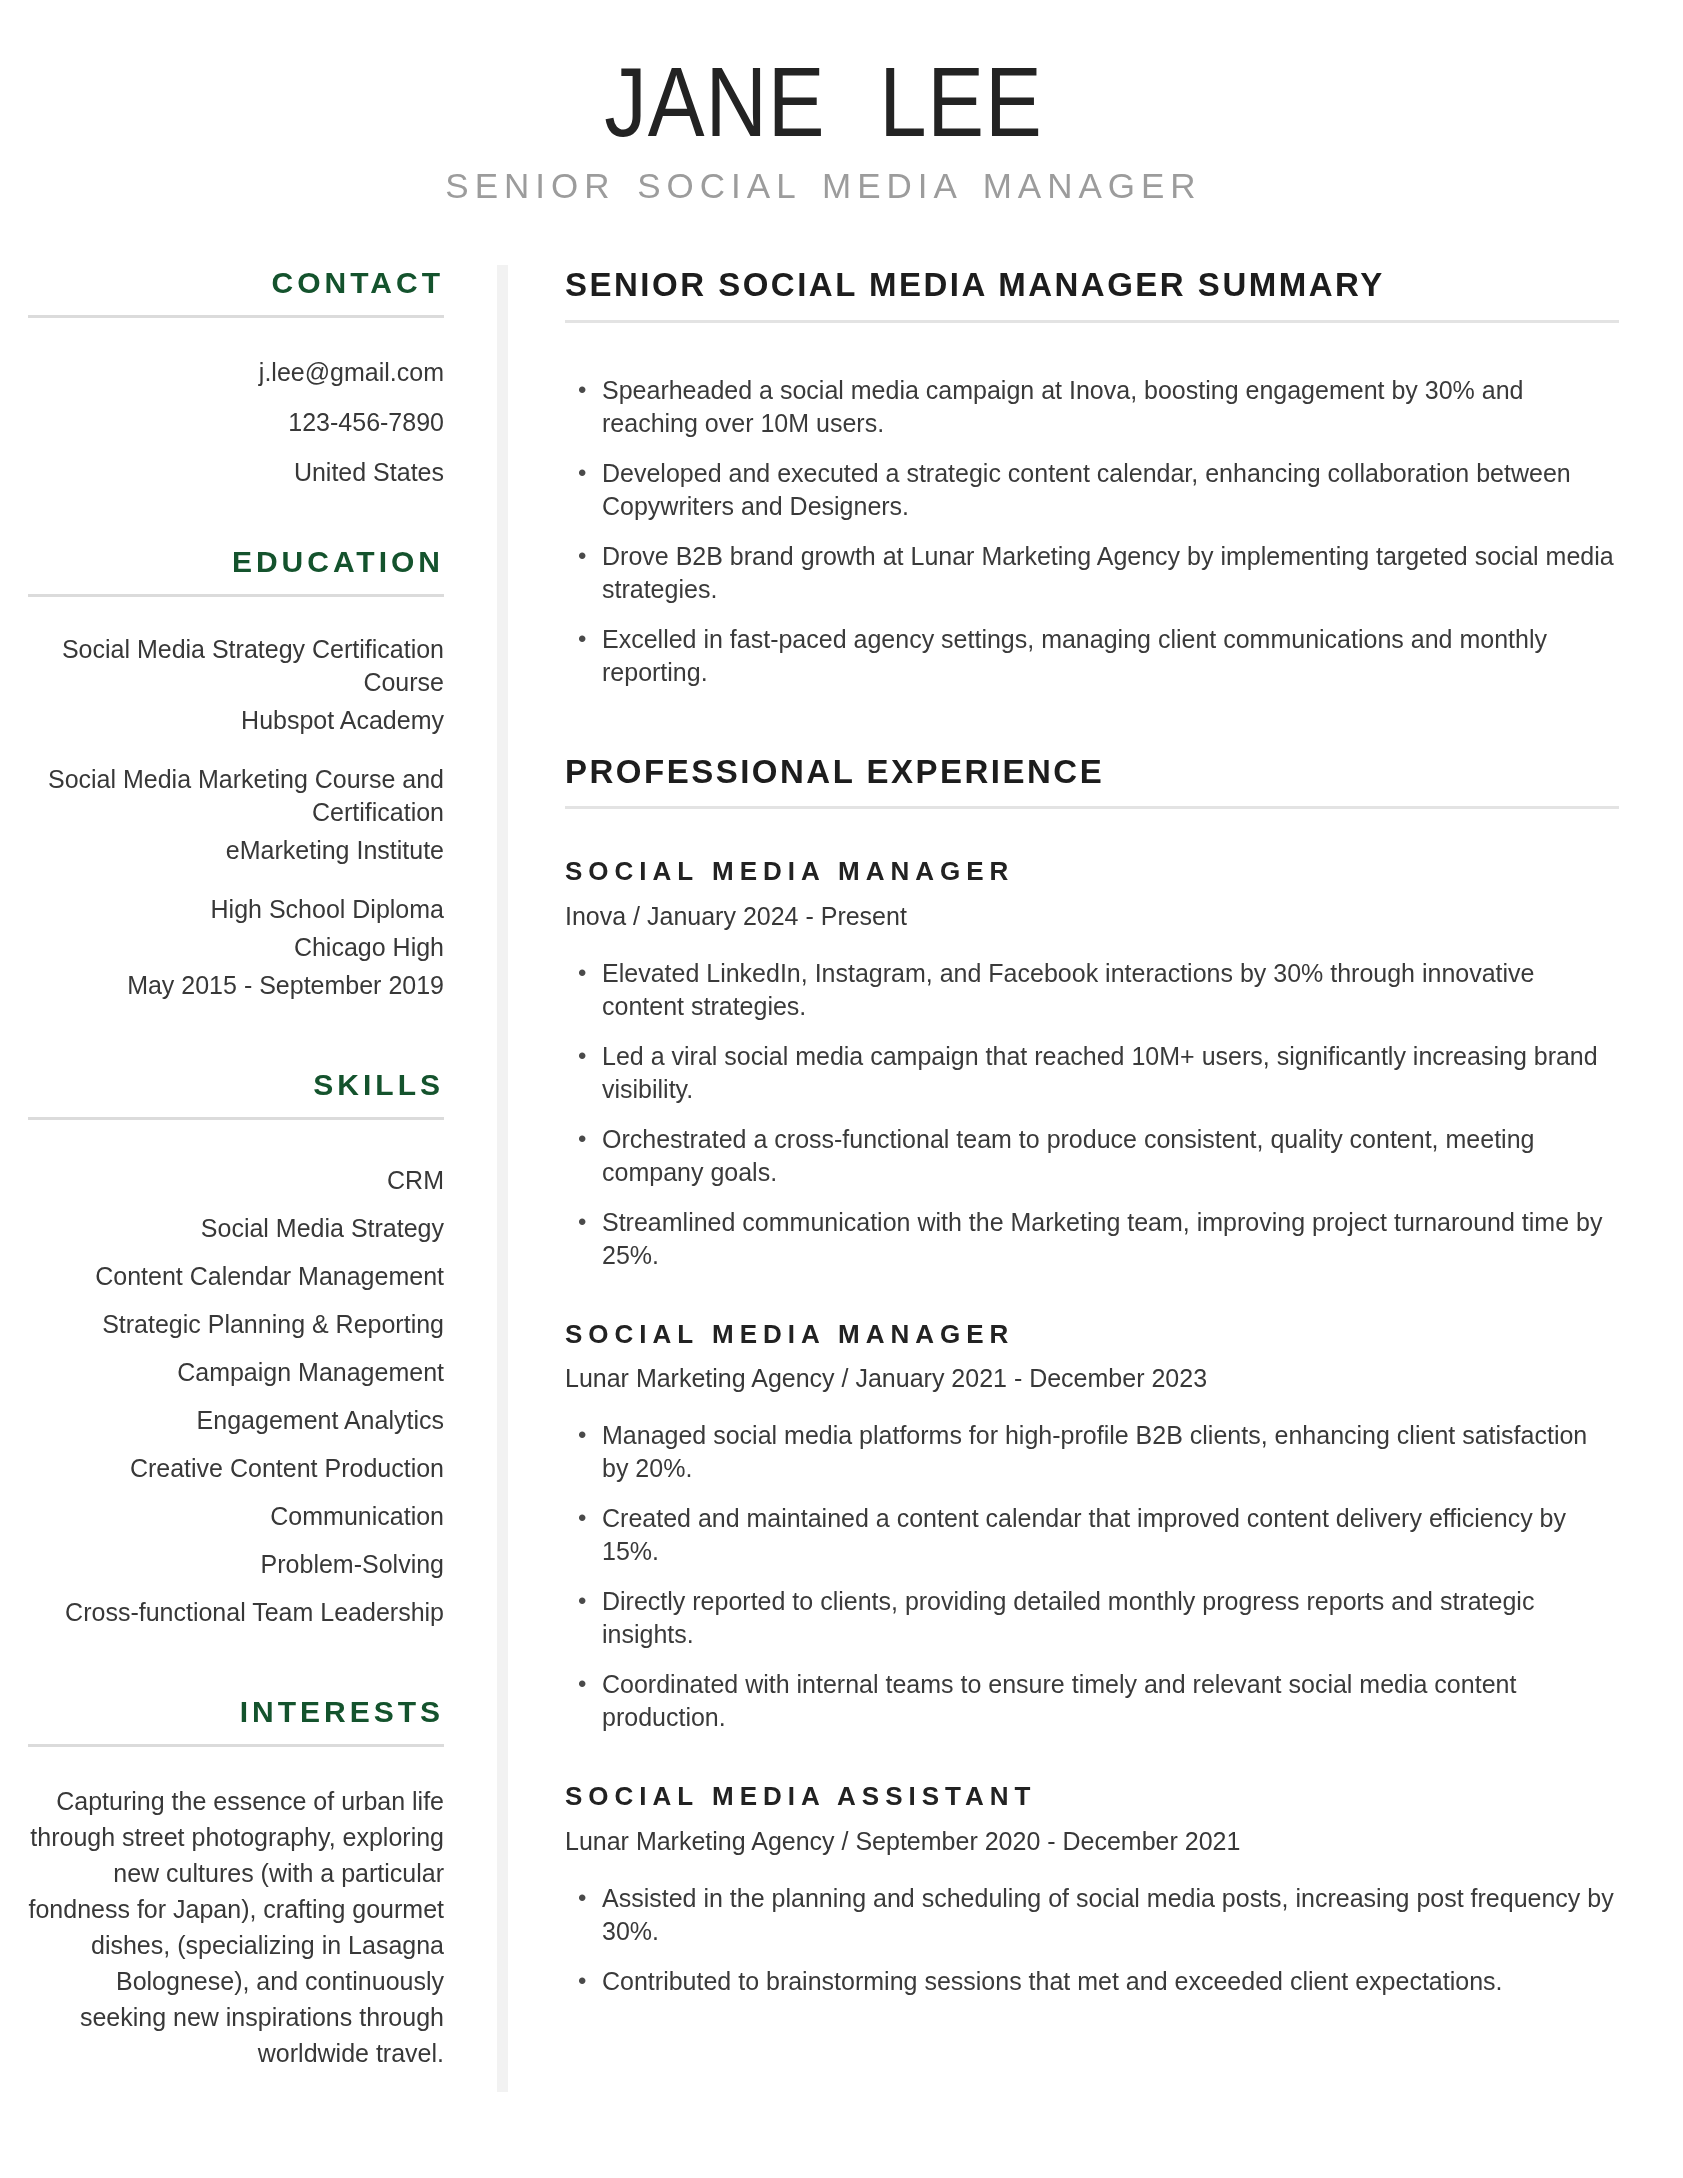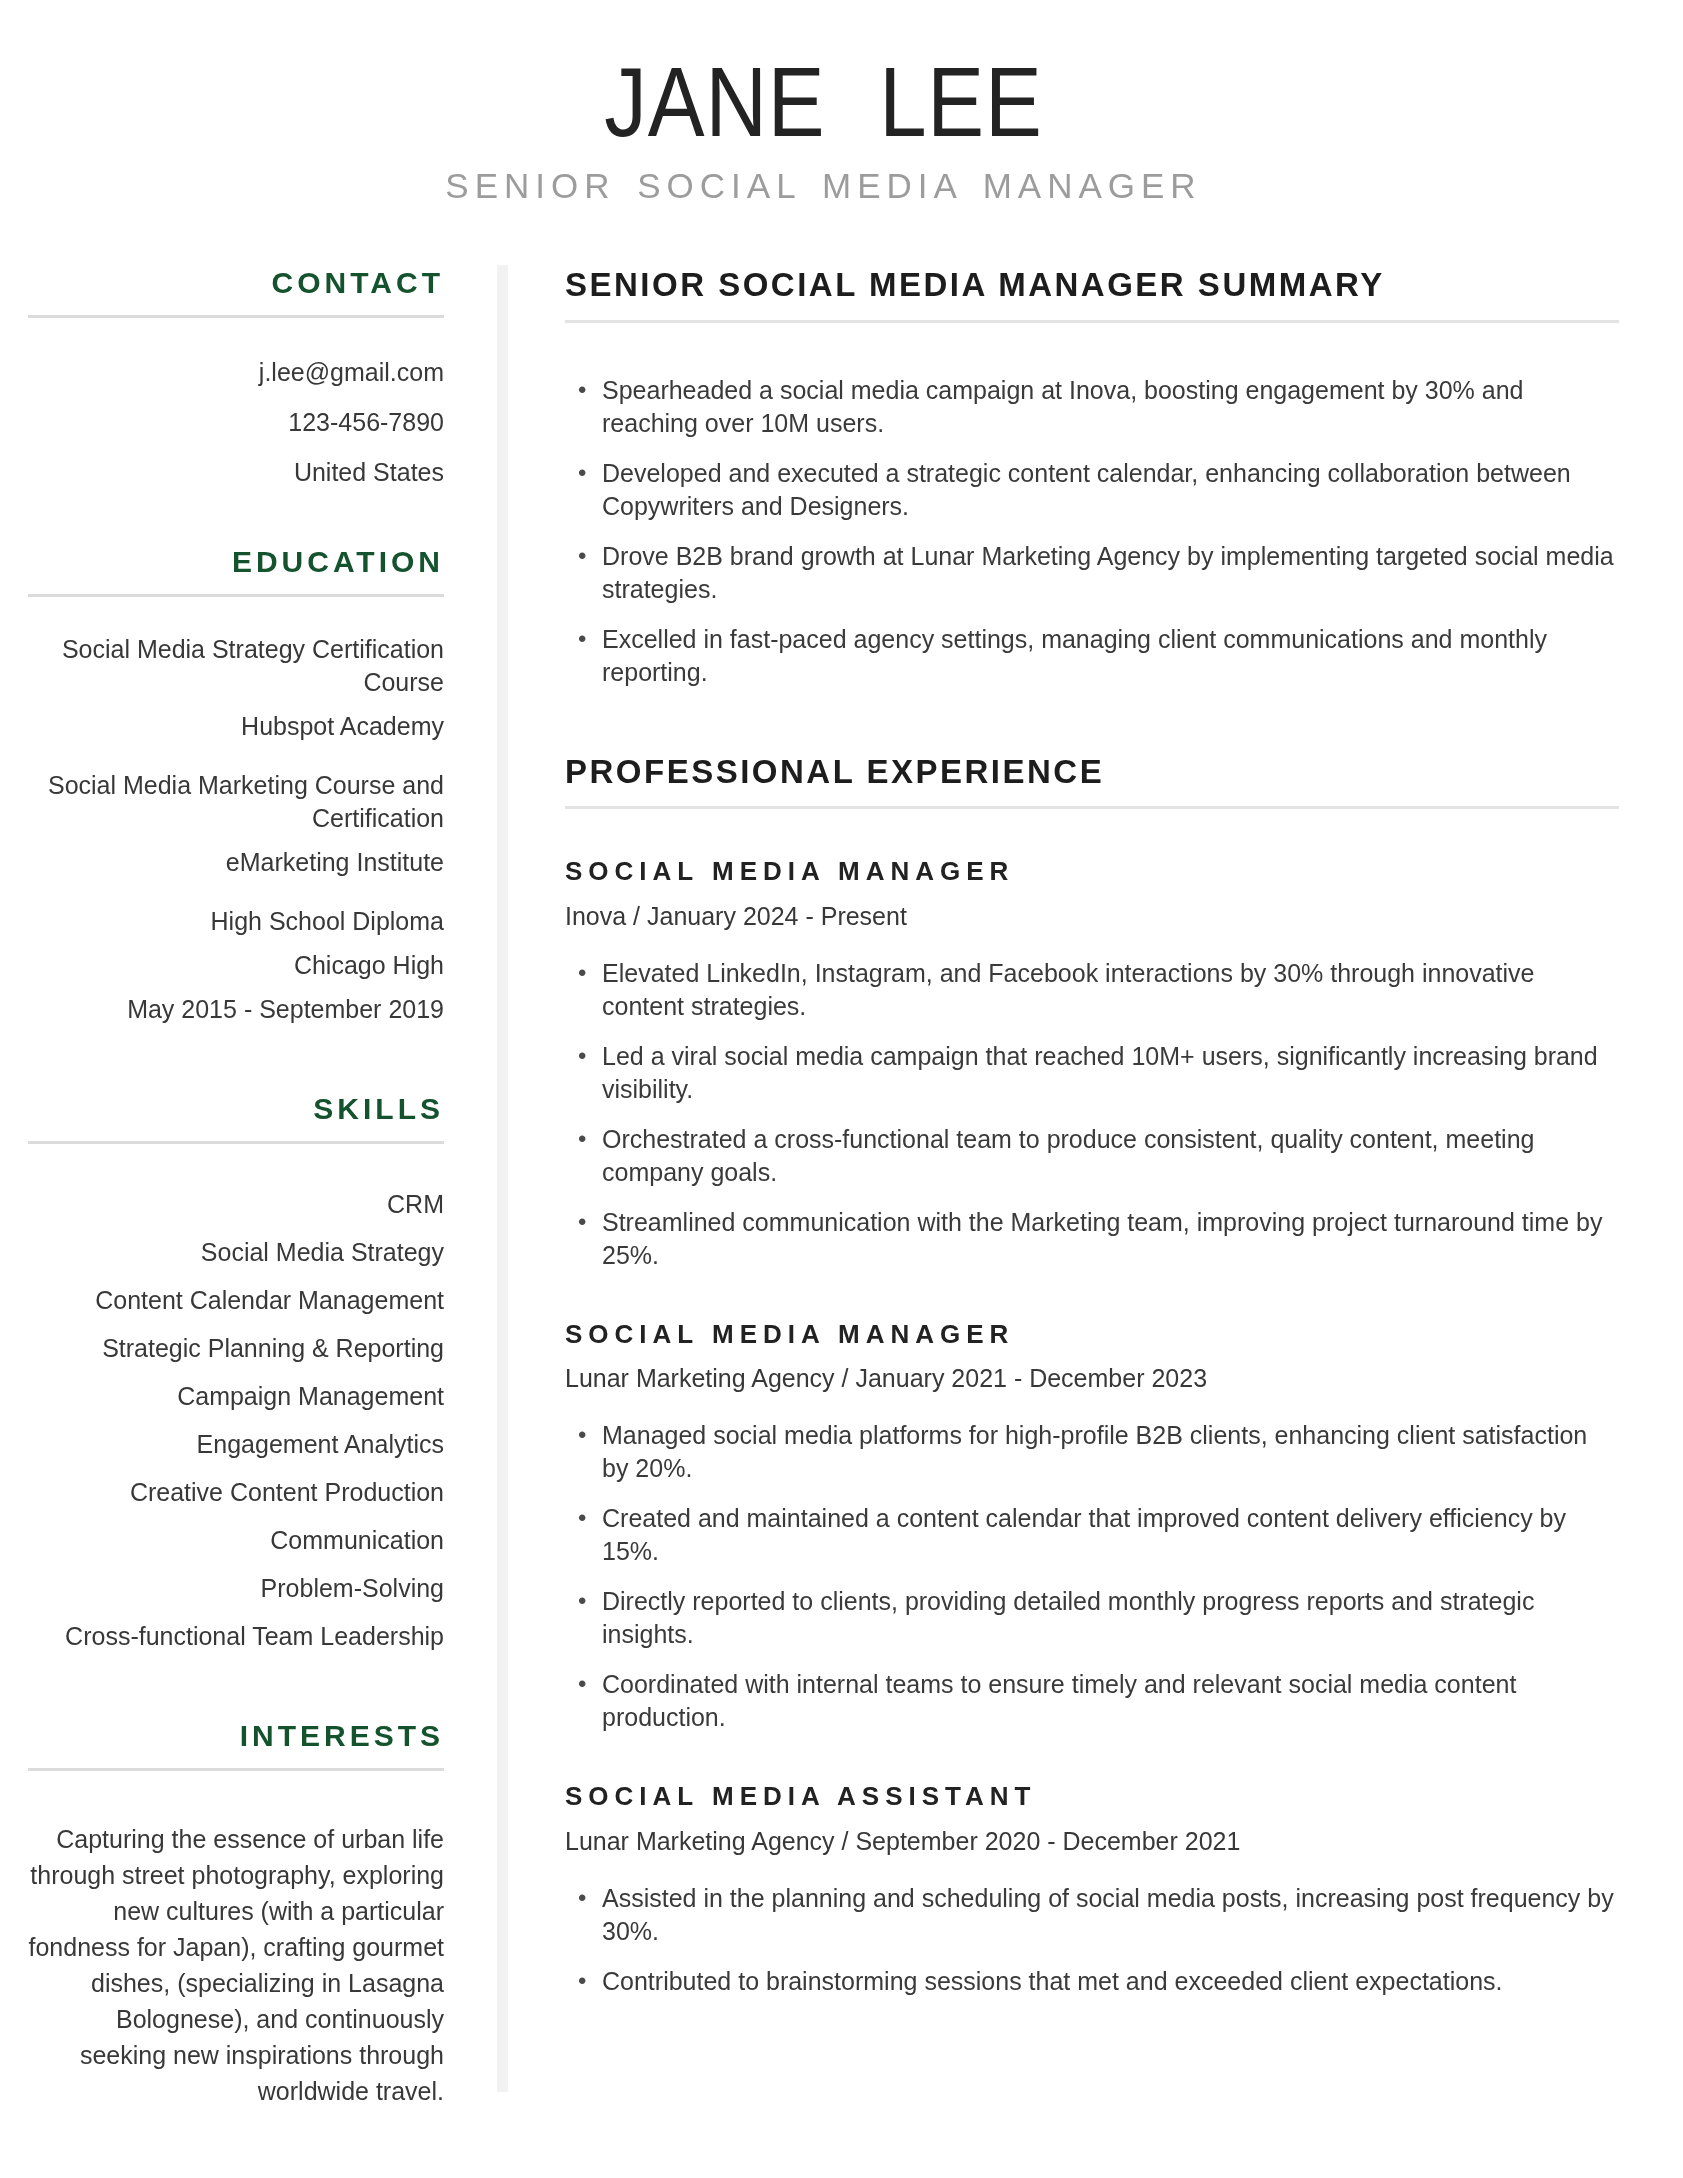--- a/index.html
+++ b/index.html
@@ -52,30 +52,30 @@
   
   .contact-list { list-style: none; margin-top: 38px; }
   .contact-list li { font-size: 25px; line-height: 33px; margin-bottom: 17px; color: #383838; }
   .contact-list li:last-child { margin-bottom: 0; }
 
   .section-education { margin-top: 55px; }
   .edu-list { margin-top: 36px; }
   .edu-entry { margin-top: 26px; }
   .edu-entry:first-child { margin-top: 0; }
   .edu-degree { font-size: 25px; line-height: 33px; color: #383838; }
-  .edu-school, .edu-dates { font-size: 25px; line-height: 33px; color: #383838; margin-top: 11px; }
+  .edu-school, .edu-dates { font-size: 25px; line-height: 33px; color: #383838; margin-top: 5px; }
   .edu-dates:empty, .edu-school:empty { display: none; }
 
   .section-skills { margin-top: 65px; }
   .skills-list { list-style: none; margin-top: 44px; }
   .skills-list li { font-size: 25px; line-height: 33px; margin-bottom: 15px; color: #383838; }
   .skills-list li:last-child { margin-bottom: 0; }
 
   .section-interests { margin-top: 65px; }
-  .interests-text { margin-top: 50px; font-size: 25px; line-height: 36px; color: #383838; }
+  .interests-text { margin-top: 36px; font-size: 25px; line-height: 36px; color: #383838; }
 
   
   .bullet-list { list-style: none; margin-top: 51px; }
   .bullet-list li {
     position: relative; padding-left: 37px; margin-bottom: 17px;
     font-size: 25px; line-height: 33px; color: #3a3a3a;
   }
   .bullet-list li:last-child { margin-bottom: 0; }
   .bullet-list li::before {
     content: "\2022";

